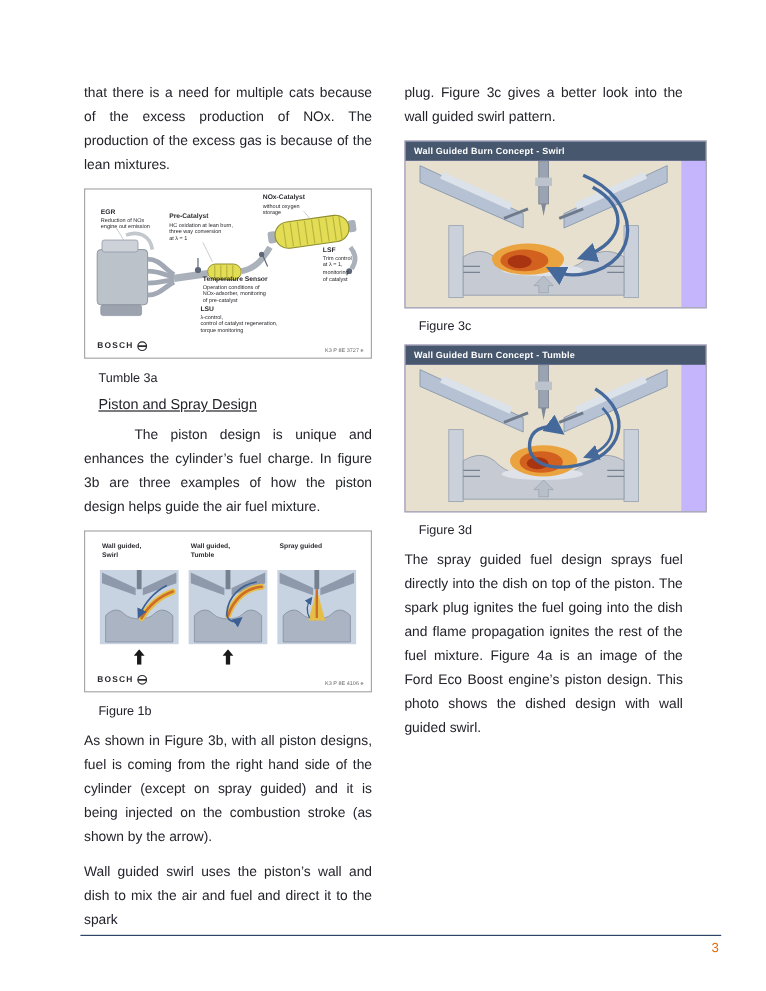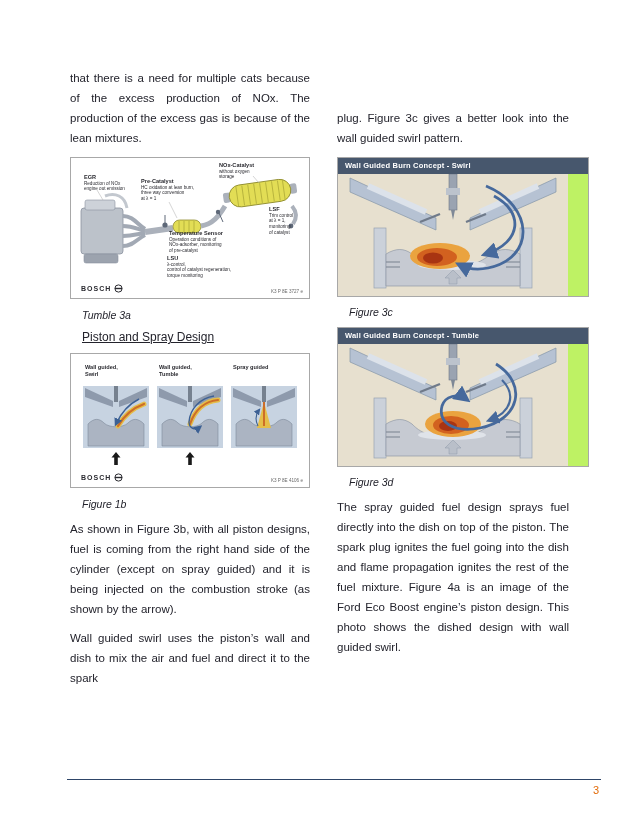--- a/index.html
+++ b/index.html
@@ -4,26 +4,26 @@
 <style>
   * { margin:0; padding:0; box-sizing:border-box; }
   html,body { background:#888; }
   .page {
     position:relative; width:638px; height:826px; margin:0 auto;
     background:#ffffff; overflow:hidden;
     font-family:"Liberation Sans", sans-serif; color:#23232c;padding-left:20px;
   }
   .columns { position:absolute; top:68px; left:70px; display:flex; gap:27px; }
   .col-left  { width:240px; }
-  .col-right { width:232px;margin-top:40px; }
+  .col-right { width:232px; }
 
   .body-text { font-size:11.5px; line-height:20px; text-align:justify; margin:0 0 9px 0; }
   .indent-first { text-indent:42px; }
 
-  .fig-caption { font-style:italic; font-size:10.5px; color:#23232c; margin:0 0 9px 12px; }
+  .fig-caption { font-size:10.5px; color:#23232c; margin:0 0 9px 12px; }
 
   .section-heading { font-size:12px; font-weight:normal; text-decoration:underline; margin:1px 0 9px 12px; }
 
   .figure-box { position:relative; border:1px solid #a8a8a8; background:#ffffff; margin:0 0 10px 0; overflow:hidden; }
   .fig3a { width:240px; height:142px; }
   .fig3b { width:240px; height:135px; }
 
   .ml { white-space:pre-line; }
 
   .diag-label { position:absolute; color:#2a2a30; }
@@ -31,21 +31,21 @@
   .diag-label .s { font-size:4.6px; line-height:1.25; }
 
   .bosch-mark { position:absolute; left:10px; bottom:5px; display:flex; align-items:center; gap:3px; }
   .bosch-mark .word { font-weight:bold; font-size:7px; letter-spacing:1px; color:#2a2a30; }
   .fig-ref { position:absolute; right:6px; bottom:4px; font-size:4.6px; color:#6a6a6a; }
 
   .panel-label { position:absolute; top:10px; font-weight:bold; font-size:5.6px; line-height:1.25; color:#2a2a30; }
   .panel-svg { position:absolute; top:32px; }
   .panel-arrow { position:absolute; top:98px; }
 
-  .burn-fig { width:252px; border:1px solid #a8a8a8; margin:0 0 9px 0; background:#bef264; }
+  .burn-fig { width:252px; border:1px solid #a8a8a8; margin:0 0 9px 0; background:#c4b5fd; }
   .burn-header {
     height:16px; background:#47576d; color:#ffffff;
     font-size:7.5px; font-weight:bold; line-height:16px; padding-left:7px;
     letter-spacing:.2px;
   }
 
   .footer-rule { position:absolute; left:67px; top:779px; width:534px; border-top:1px solid #2e4568; }
   .page-number { position:absolute; left:593px; top:784px; font-size:11px; color:#e36c0a; }
 </style>
 </head>
@@ -153,20 +153,21 @@
             <line x1="1" y1="4.5" x2="8" y2="4.5" stroke="#2a2a30" stroke-width="1.4"></line>
           </svg>
         </div>
         <div class="fig-ref">K3 P 8E 3727 e</div>
       </div>
 
       <div class="fig-caption">Tumble 3a</div>
 
       <h2 class="section-heading">Piston and Spray Design</h2>
 
+      <p class="body-text indent-first">The piston design is unique and enhances the cylinder’s fuel charge. In figure 3b are three examples of how the piston design helps guide the air fuel mixture.</p>
 
       <div class="figure-box fig3b">
 
         <div class="panel-label ml" style="left:14px;">Wall guided,
 Swirl</div>
         <div class="panel-label ml" style="left:88px;">Wall guided,
 Tumble</div>
         <div class="panel-label ml" style="left:162px;">Spray guided</div>
 
         <svg class="panel-svg" style="left:12px;" width="66" height="62" viewBox="0 0 66 62">

